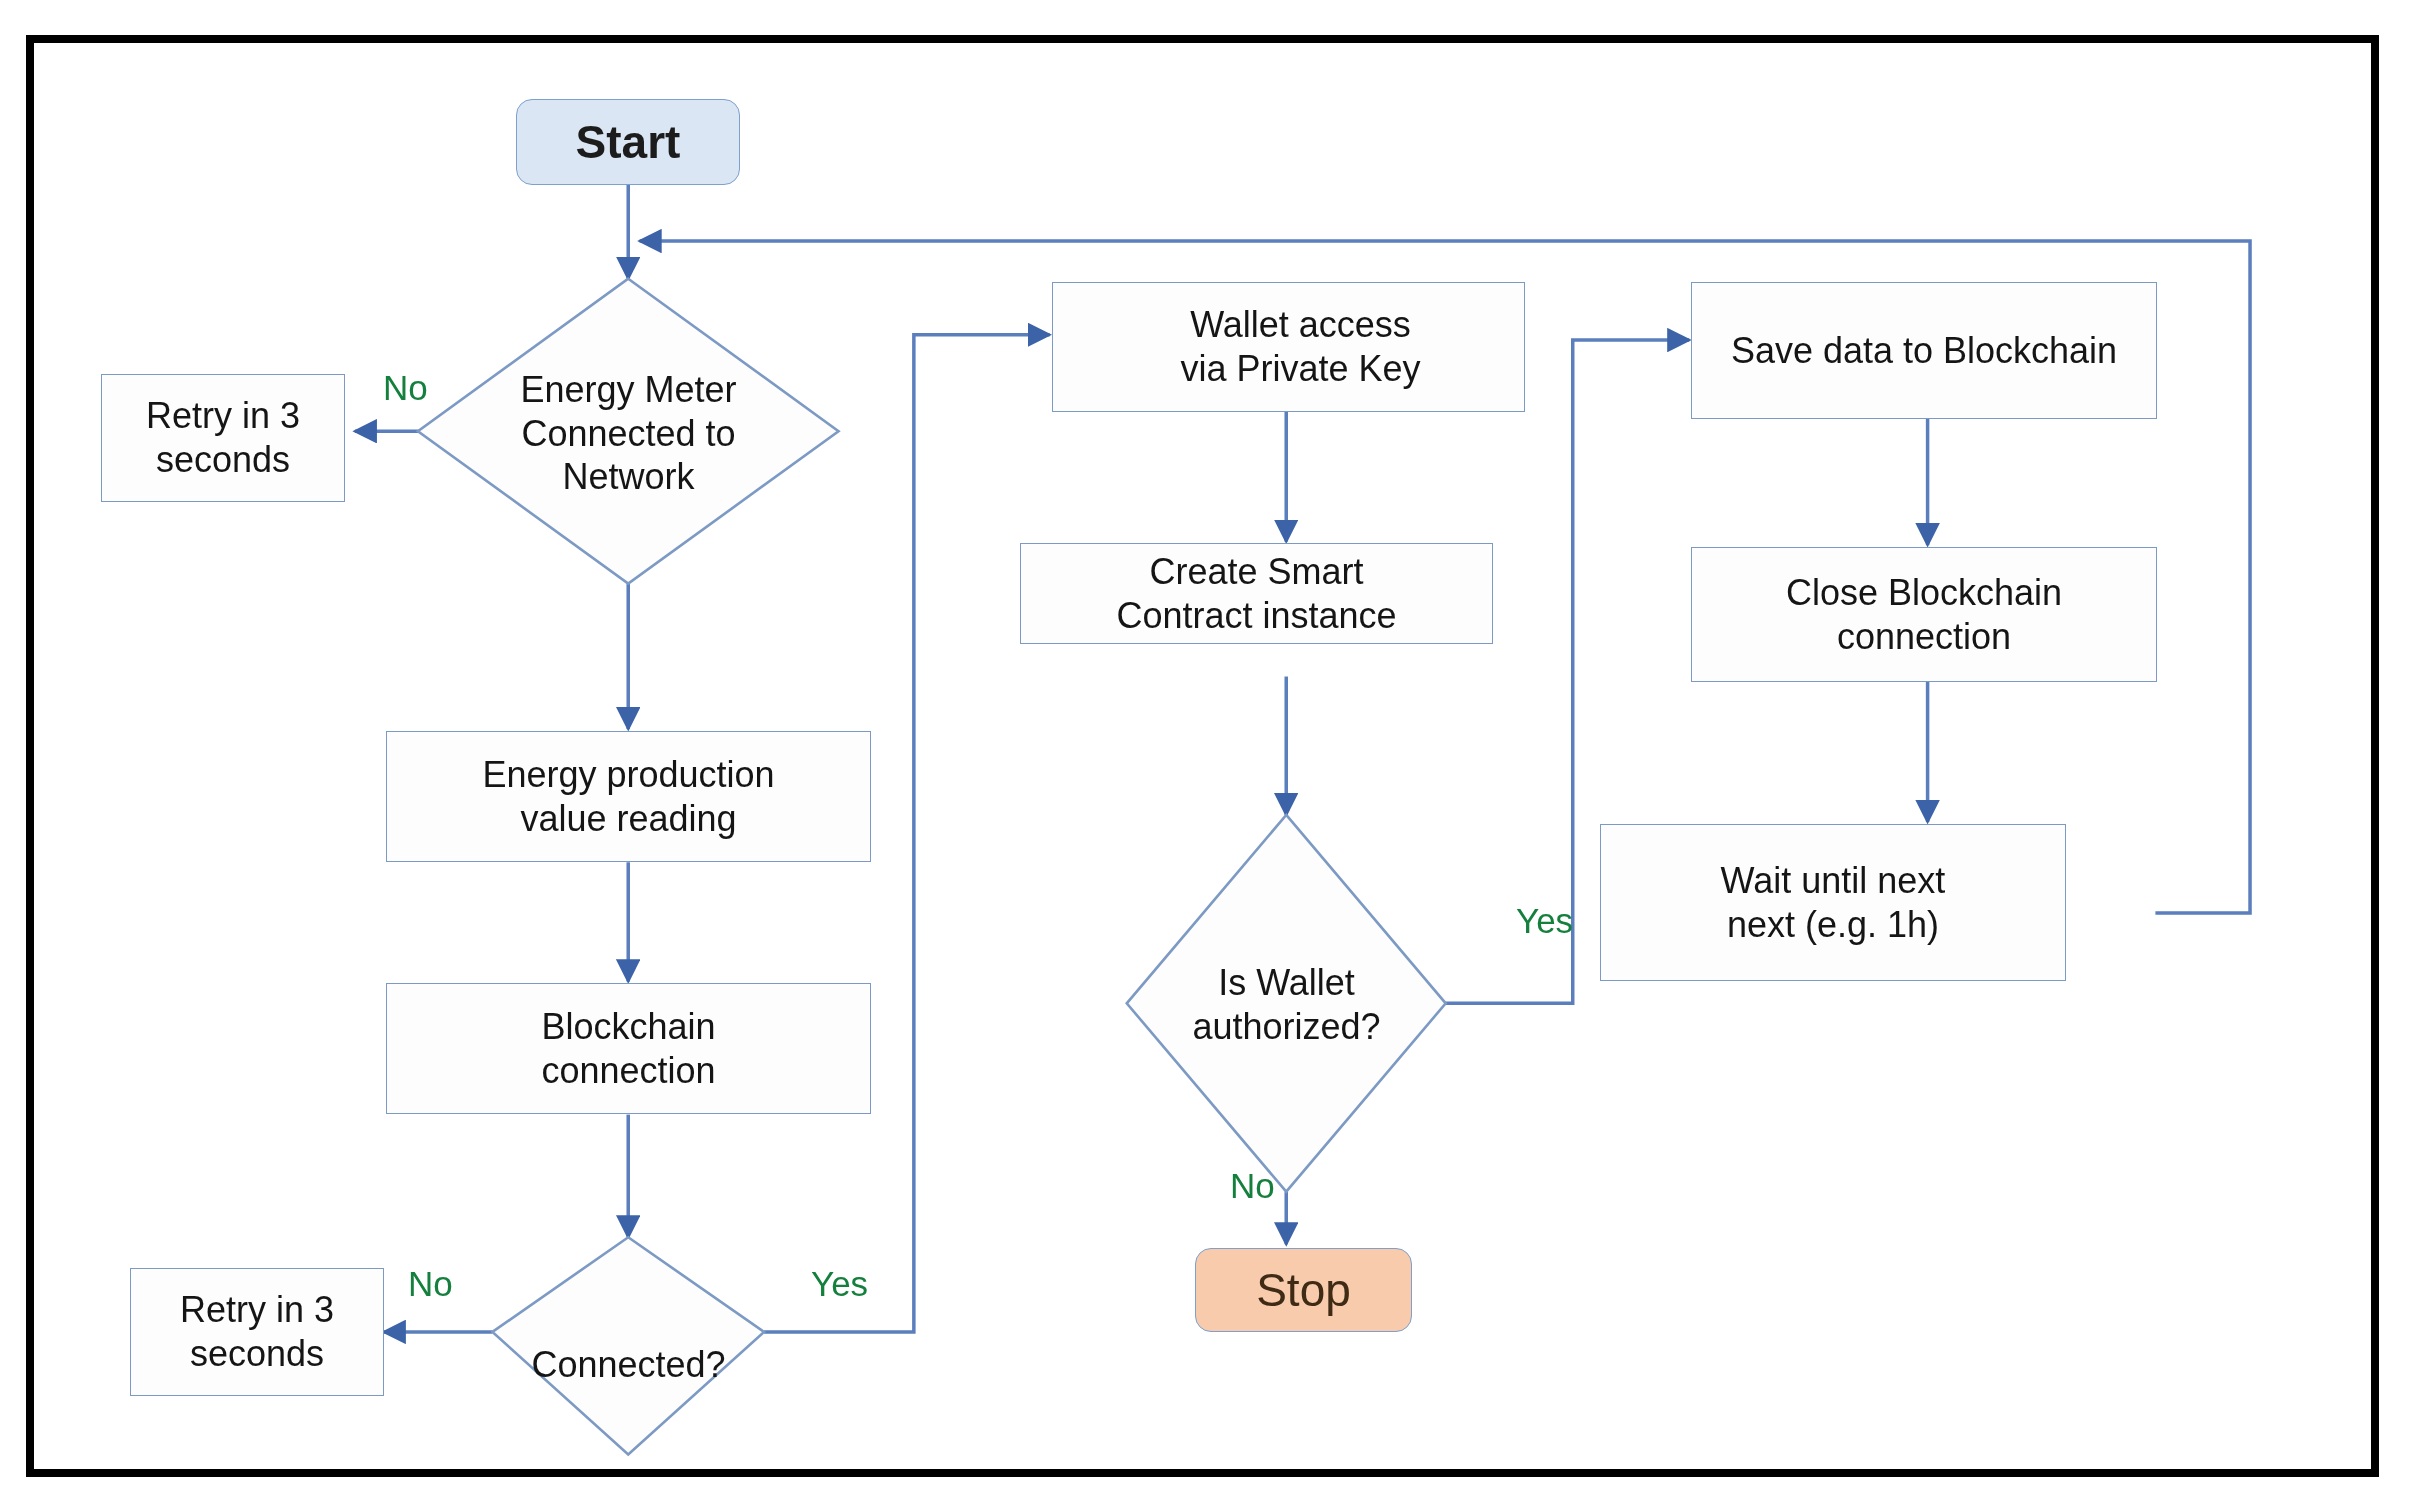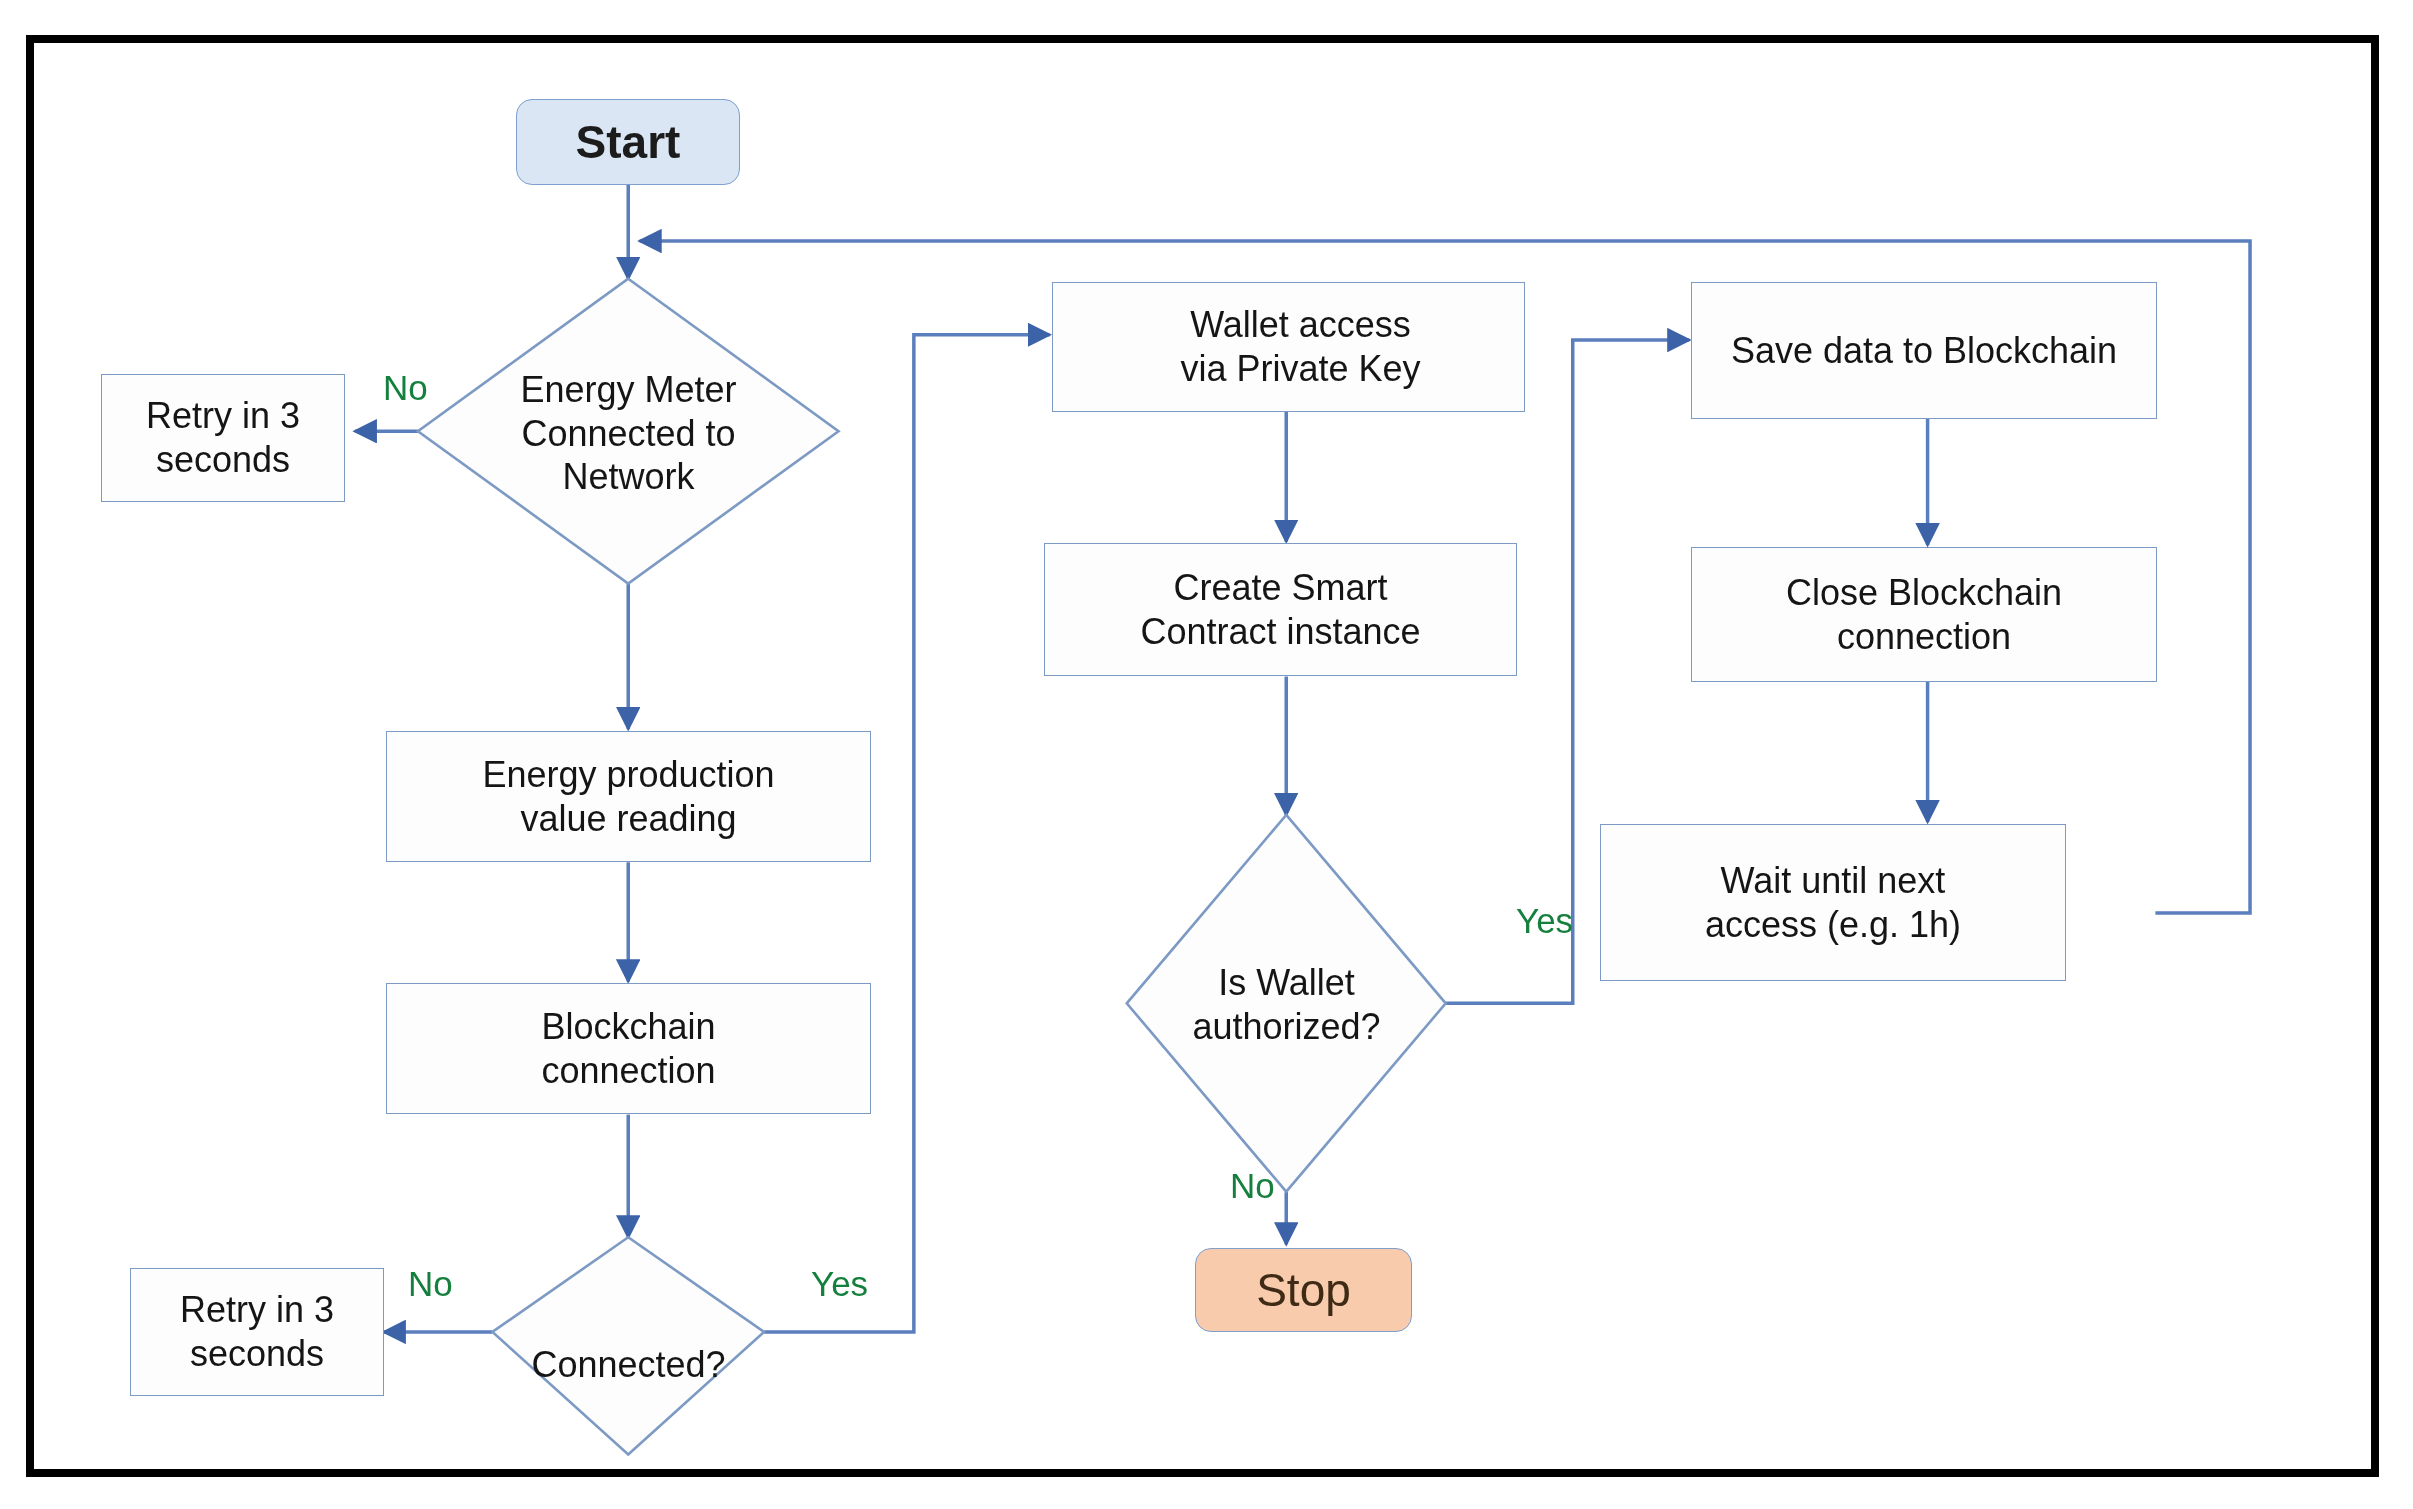--- a/index.html
+++ b/index.html
@@ -183,21 +183,21 @@
     </div>
   </div>
 
   <div class="node process" style="left:1052px; top:282px; width:473px; height:130px;padding-left:24px;">
     <div>
       <div class="nowrap">Wallet access</div>
       <div class="nowrap">via Private Key</div>
     </div>
   </div>
 
-  <div class="node process" style="left:1044px; top:543px; width:473px; height:133px;">
+  <div class="node process" style="left:1020px; top:543px; width:473px; height:101px;">
     <div>
       <div class="nowrap">Create Smart</div>
       <div class="nowrap">Contract instance</div>
     </div>
   </div>
 
   <div class="node decision" style="left:1155px; top:957px; width:263px; height:96px;">
     <div>
       <div class="nowrap">Is Wallet</div>
       <div class="nowrap">authorized?</div>
@@ -211,21 +211,21 @@
   <div class="node process" style="left:1691px; top:547px; width:466px; height:135px;">
     <div>
       <div class="nowrap">Close Blockchain</div>
       <div class="nowrap">connection</div>
     </div>
   </div>
 
   <div class="node process" style="left:1600px; top:824px; width:466px; height:157px;">
     <div>
       <div class="nowrap">Wait until next</div>
-      <div class="nowrap">access (e.g. 1h)</div>
+      <div class="nowrap">next (e.g. 1h)</div>
     </div>
   </div>
 
   <div class="edge-label" style="left:383px; top:368px;">No</div>
 
   <div class="edge-label" style="left:408px; top:1264px;">No</div>
 
   <div class="edge-label" style="left:811px; top:1264px;">Yes</div>
 
   <div class="edge-label" style="left:1516px; top:901px;">Yes</div>

